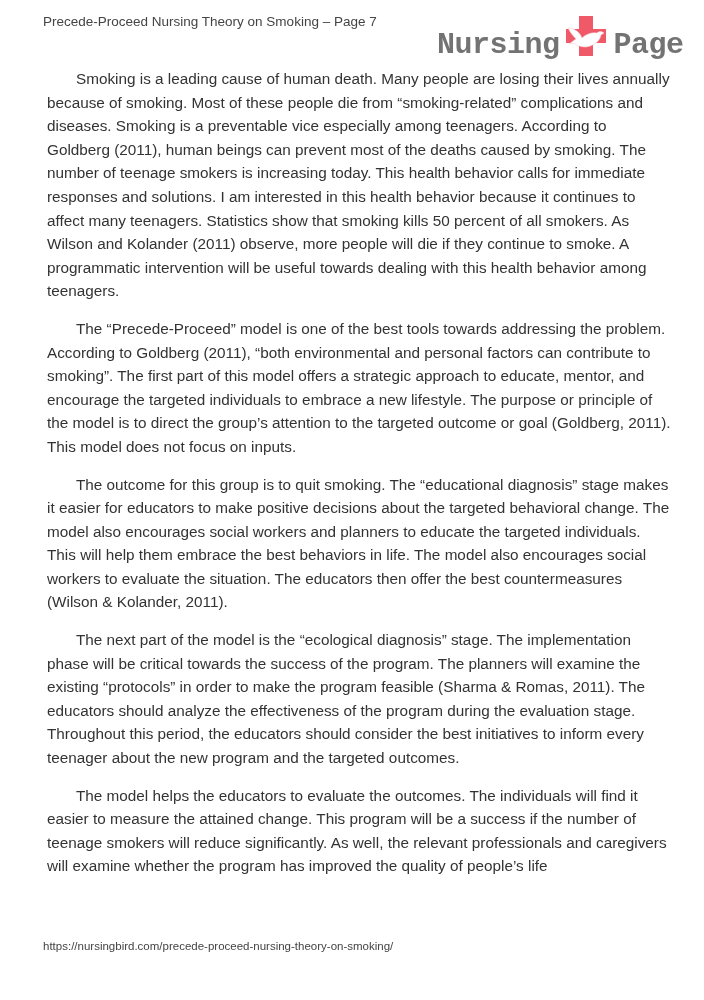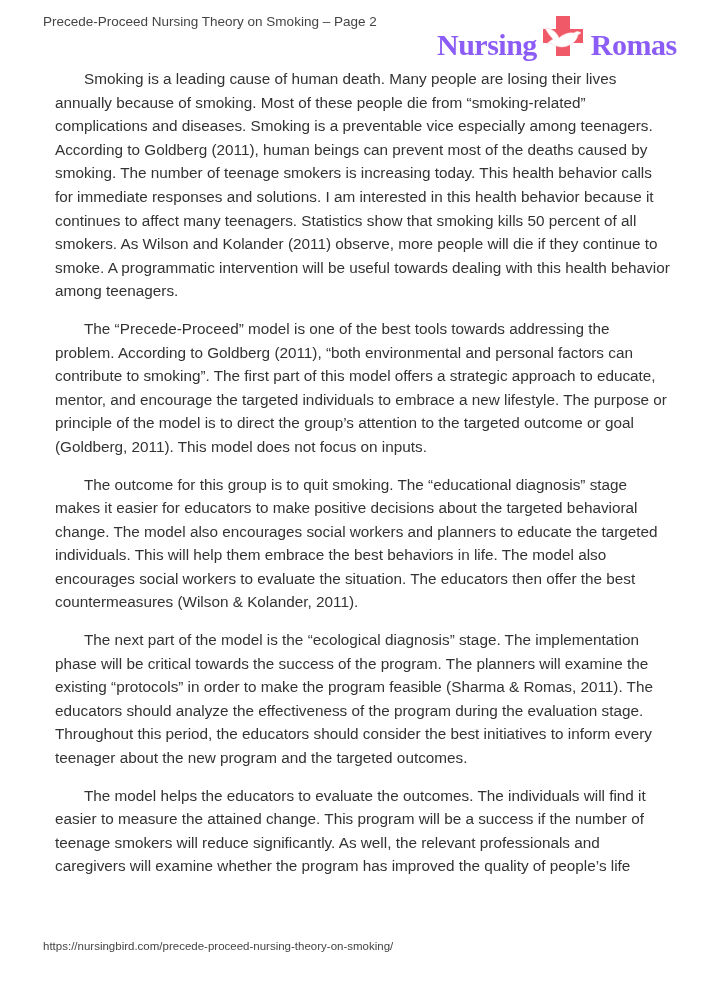--- a/index.html
+++ b/index.html
@@ -1,42 +1,42 @@
 <!DOCTYPE html>
 <html><head>
   <meta charset="utf-8">
   <style>
     html, body { margin: 0; padding: 0; background: #ffffff; }
     body { width: 704px; height: 1000px; position: relative; overflow: hidden;
            font-family: "Liberation Sans", sans-serif; color: #333333; }
     .page-header-title { position: absolute; left: 43px; top: 14px; font-size: 13.5px; color: #444444; }
     .logo { position: absolute; left: 437px; top: 16px; height: 40px; display: flex; align-items: center; }
-    .logo-word { font-family: Liberation Serif, serif; font-weight: bold; font-size: 30px;
-                 color: #8b5cf6; letter-spacing: -0.5px; line-height: 1; margin-top: 17px; }
+    .logo-word { font-family: Liberation Mono, monospace; font-weight: bold; font-size: 30px;
+                 color: #737373; letter-spacing: -0.5px; line-height: 1; margin-top: 17px; }
     .logo-mark { width: 44px; height: 44px; margin: 0 6px 0 4px; position: relative; }
     .logo-mark svg { width: 44px; height: 44px; display: block; }
     .content { position: absolute; left: 43px; top: 67px; width: 630px; }
-    .para { font-size: 15.3px; line-height: 23.6px; text-indent: 29px; margin: 0 0 14px 12px; color: #333333; }
+    .para { font-size: 15.3px; line-height: 23.6px; text-indent: 29px; margin: 0 0 14px 4px; color: #333333; }
     .footer-url { position: absolute; left: 43px; top: 940px; font-size: 11.5px; color: #444444; }
   </style>
 </head>
 <body>
 
-<div class="page-header-title">Precede-Proceed Nursing Theory on Smoking – Page 2</div>
+<div class="page-header-title">Precede-Proceed Nursing Theory on Smoking – Page 7</div>
 
 <div class="logo">
   <span class="logo-word">Nursing</span>
   <span class="logo-mark">
     <svg viewBox="0 0 44 44" xmlns="http://www.w3.org/2000/svg">
       <rect x="15" y="2" width="14" height="40" fill="#f05a68"></rect>
       <rect x="2" y="15" width="40" height="14" fill="#f05a68"></rect>
       <path d="M4 14 C10 14 16 18 18 24 C22 20 28 18 33 19 C35 17 38 17 40 19 L37 21 C36 27 30 32 22 33 C16 33 12 31 10 29 L5 30 C8 28 10 26 12 25 C9 22 6 18 4 14 Z" fill="#ffffff" stroke="#f7c9ce" stroke-width="0.5"></path>
     </svg>
   </span>
-  <span class="logo-word">Romas</span>
+  <span class="logo-word">Page</span>
 </div>
 
 <div class="content">
   <p class="para">Smoking is a leading cause of human death. Many people are losing their lives annually because of smoking. Most of these people die from “smoking-related” complications and diseases. Smoking is a preventable vice especially among teenagers. According to Goldberg (2011), human beings can prevent most of the deaths caused by smoking. The number of teenage smokers is increasing today. This health behavior calls for immediate responses and solutions. I am interested in this health behavior because it continues to affect many teenagers. Statistics show that smoking kills 50 percent of all smokers. As Wilson and Kolander (2011) observe, more people will die if they continue to smoke. A programmatic intervention will be useful towards dealing with this health behavior among teenagers.</p>
   <p class="para">The “Precede-Proceed” model is one of the best tools towards addressing the problem. According to Goldberg (2011), “both environmental and personal factors can contribute to smoking”. The first part of this model offers a strategic approach to educate, mentor, and encourage the targeted individuals to embrace a new lifestyle. The purpose or principle of the model is to direct the group’s attention to the targeted outcome or goal (Goldberg, 2011). This model does not focus on inputs.</p>
   <p class="para">The outcome for this group is to quit smoking. The “educational diagnosis” stage makes it easier for educators to make positive decisions about the targeted behavioral change. The model also encourages social workers and planners to educate the targeted individuals. This will help them embrace the best behaviors in life. The model also encourages social workers to evaluate the situation. The educators then offer the best countermeasures (Wilson &amp; Kolander, 2011).</p>
   <p class="para">The next part of the model is the “ecological diagnosis” stage. The implementation phase will be critical towards the success of the program. The planners will examine the existing “protocols” in order to make the program feasible (Sharma &amp; Romas, 2011). The educators should analyze the effectiveness of the program during the evaluation stage. Throughout this period, the educators should consider the best initiatives to inform every teenager about the new program and the targeted outcomes.</p>
   <p class="para">The model helps the educators to evaluate the outcomes. The individuals will find it easier to measure the attained change. This program will be a success if the number of teenage smokers will reduce significantly. As well, the relevant professionals and caregivers will examine whether the program has improved the quality of people’s life</p>
 </div>
 

